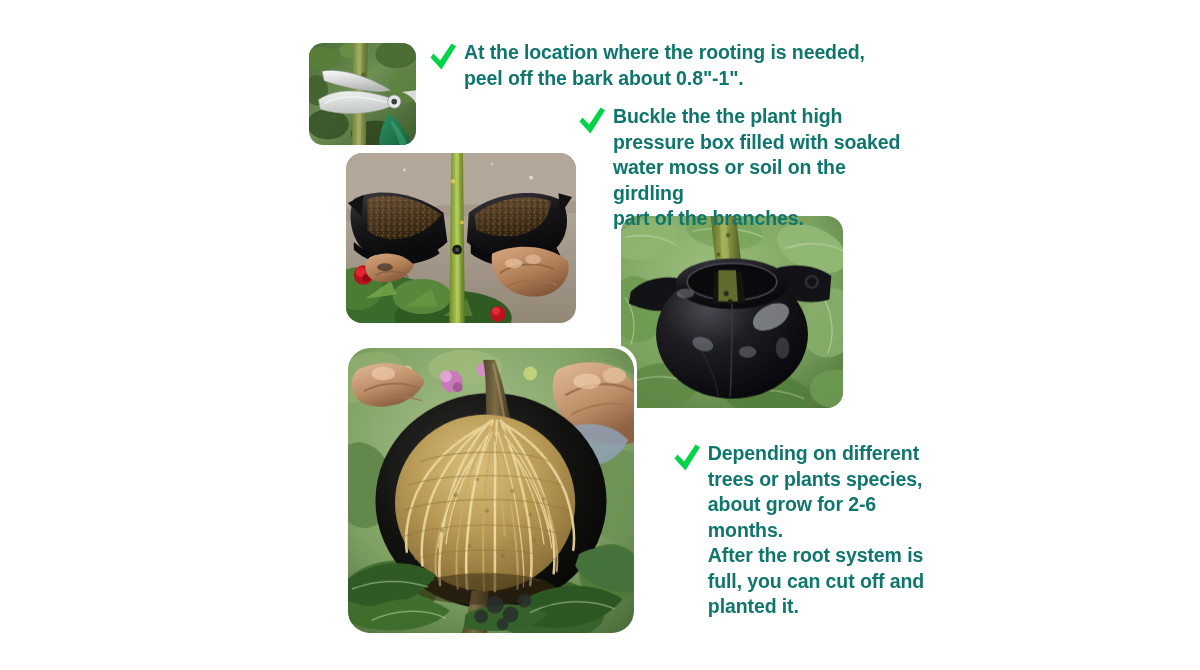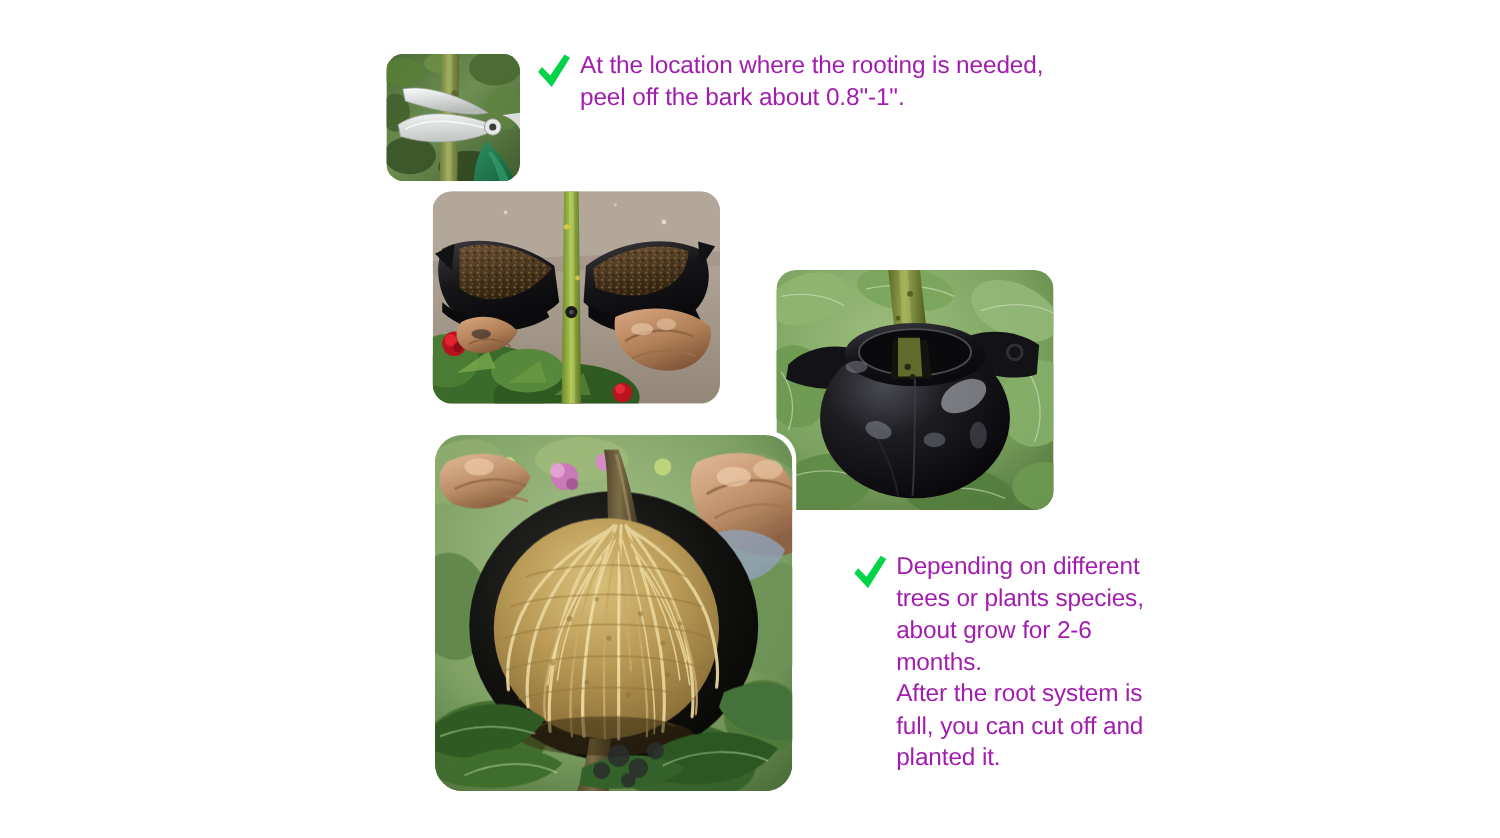--- a/index.html
+++ b/index.html
@@ -66,27 +66,27 @@
     gap: 6px;
   }
   .check-icon {
     flex: 0 0 auto;
     width: 30px;
     height: 32px;
     margin-top: 1px;
   }
   .check-icon svg { display: block; width: 100%; height: 100%; }
   .caption-text {
-    color: #a21caf;
+    color: #0f766e;
     font-family: "Liberation Sans", sans-serif;
     font-size: 19.5px;
     line-height: 25.5px;
     letter-spacing: -0.1px;
     white-space: pre-line;
-    font-weight: 400;
+    font-weight: 700;
   }
 
   #caption-1 { left: 428px; top: 40px; width: 470px; }
   #caption-2 { left: 577px; top: 104px; width: 340px; }
   #caption-3 { left: 663px; top: 441px; width: 270px; justify-content: center; }
 </style>
 </head>
 <body>
 
 <div id="page">
@@ -500,20 +500,31 @@
   <div class="caption" id="caption-1">
     <span class="check-icon">
       <svg viewBox="0 0 30 32" aria-hidden="true">
         <path d="M2.5 16.5 L5.5 12.5 L12.2 19.4 L23.6 2.5 L28 5.2 L13.4 28.5 Z" fill="#00d447"></path>
       </svg>
     </span>
     <span class="caption-text">At the location where the rooting is needed,
 peel off the bark about 0.8"-1".</span>
   </div>
 
+  <div class="caption" id="caption-2">
+    <span class="check-icon">
+      <svg viewBox="0 0 30 32" aria-hidden="true">
+        <path d="M2.5 16.5 L5.5 12.5 L12.2 19.4 L23.6 2.5 L28 5.2 L13.4 28.5 Z" fill="#00d447"></path>
+      </svg>
+    </span>
+    <span class="caption-text">Buckle the the plant high
+pressure box filled with soaked
+water moss or soil on the girdling
+part of the branches.</span>
+  </div>
 
   <div class="caption" id="caption-3">
     <span class="check-icon">
       <svg viewBox="0 0 30 32" aria-hidden="true">
         <path d="M2.5 16.5 L5.5 12.5 L12.2 19.4 L23.6 2.5 L28 5.2 L13.4 28.5 Z" fill="#00d447"></path>
       </svg>
     </span>
     <span class="caption-text">Depending on different
 trees or plants species,
 about grow for 2-6

